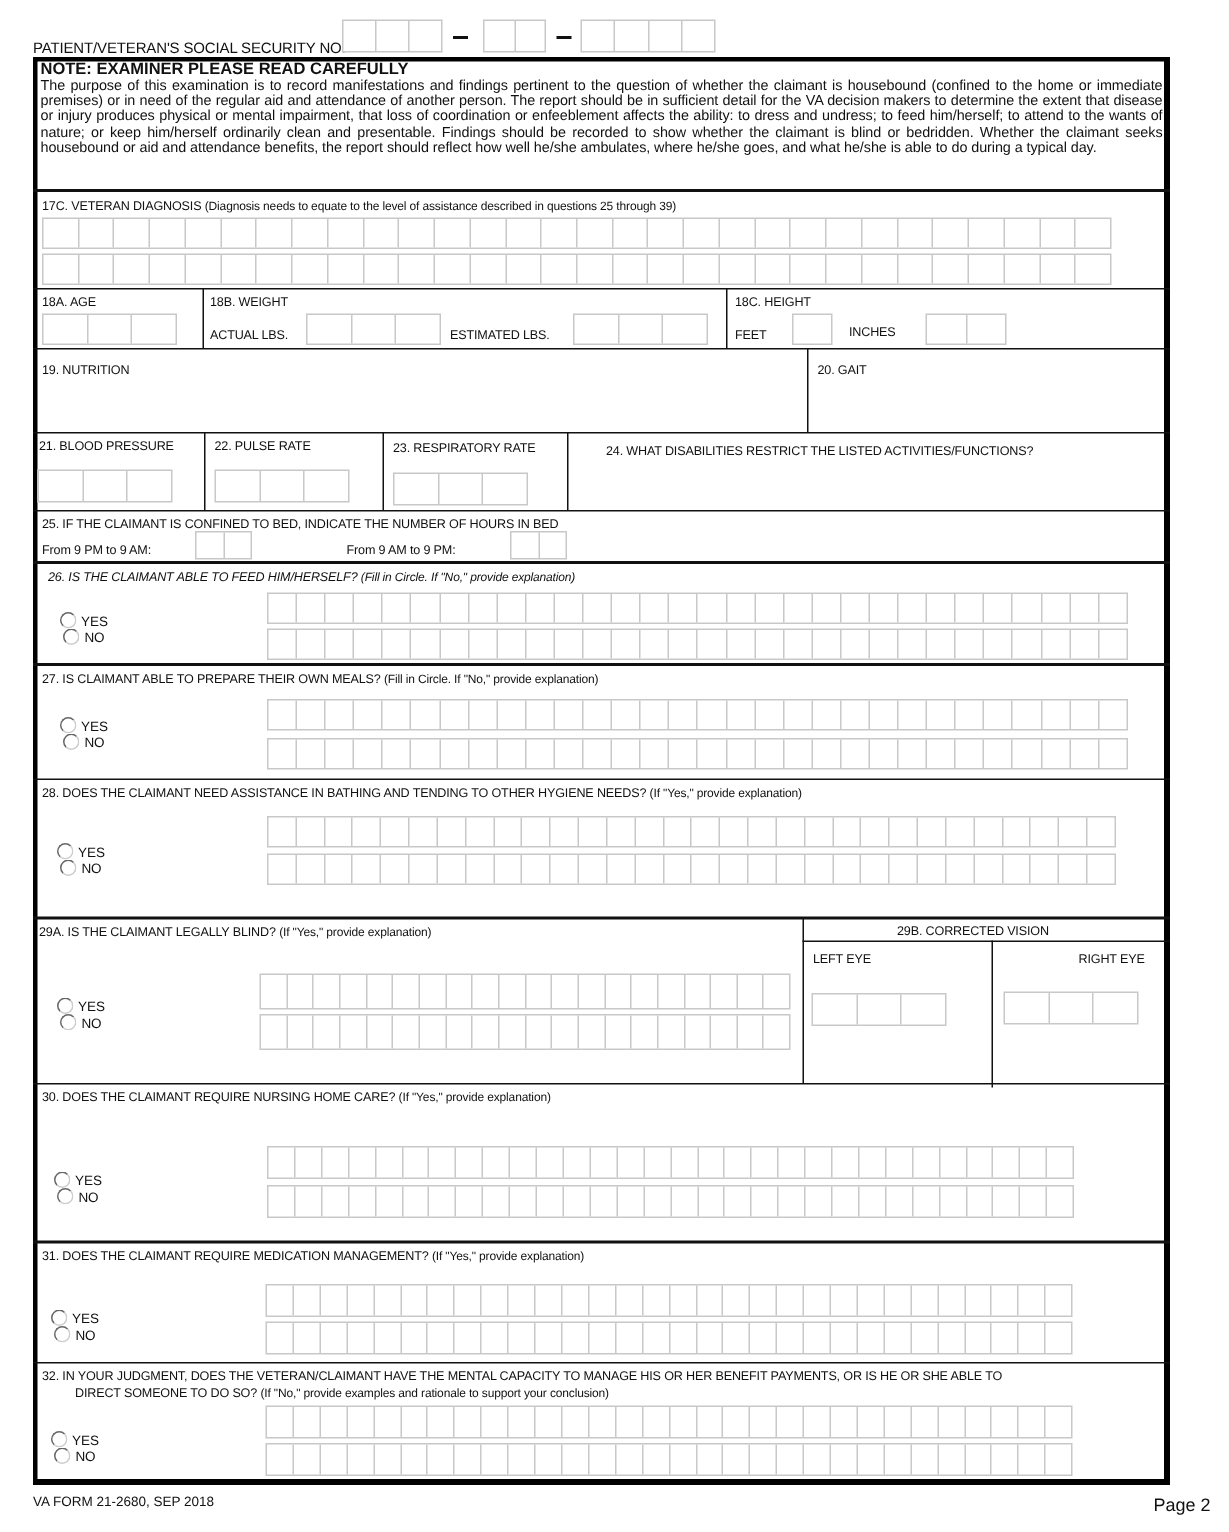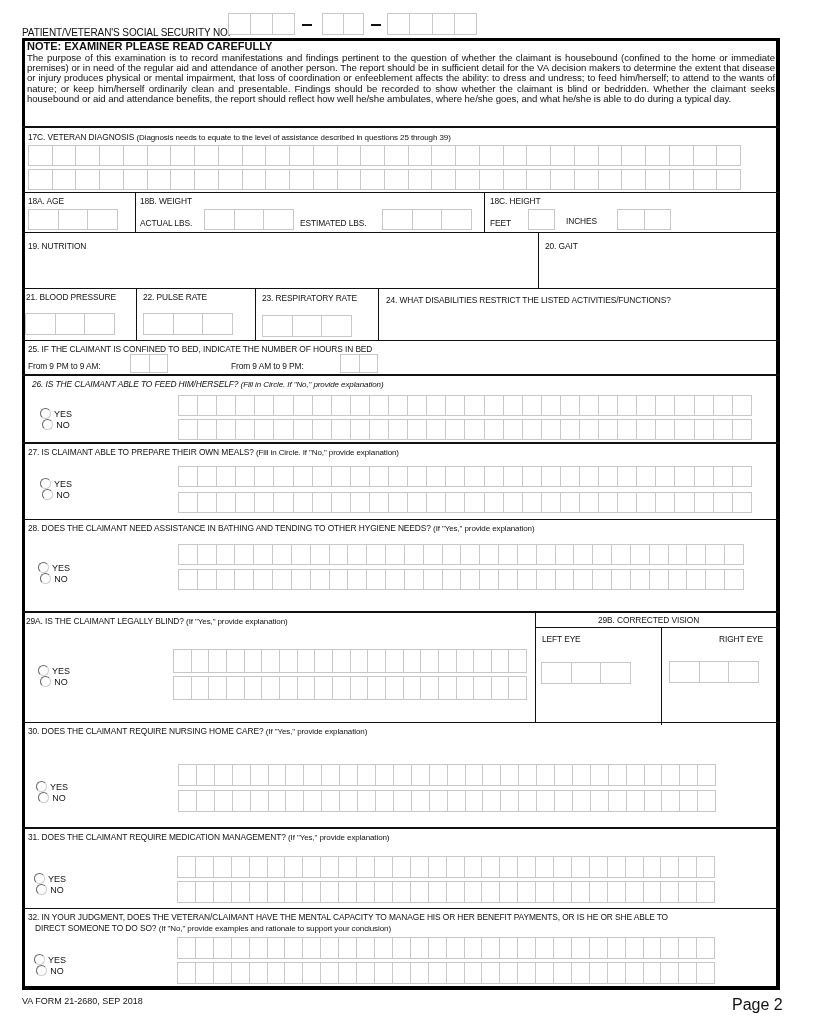--- a/index.html
+++ b/index.html
@@ -21,21 +21,21 @@
     .strip .cell:first-child { border-left: none; }
     
     .note-title { position: absolute; left: 27px; top: 40px; font-weight: bold; font-size: 11px; }
     .note-body { position: absolute; left: 27px; top: 53px; width: 748px; font-size: 9.6px; line-height: 10.2px; text-align: justify; letter-spacing: -0.05px; }
     
     .radio-grp { position: absolute; display: flex; align-items: center; gap: 0; font-size: 9px; flex-direction: column; }
     .radio { display: inline-flex; align-items: center; margin-right: 8px; }
     .radio .circ { width: 11px; height: 11px; border-radius: 50%; border: 1px solid #666; border-right-color: #ccc; border-bottom-color: #ccc; margin-right: 3px; background: #fff; }
     .dash { position: absolute; width: 10px; height: 2px; background: #111; }
     .footer-left { position: absolute; left: 22px; top: 996px; font-size: 9px; }
-    .footer-right { position: absolute; left: 732px; top: 996px; font-size: 16px; }
+    .footer-right { position: absolute; left: 769px; top: 996px; font-size: 12px; }
   </style>
 </head>
 <body>
 
 <div class="lbl ssn-label" style="left:22px; top:27px;">PATIENT/VETERAN'S SOCIAL SECURITY NO.</div>
 <div class="strip" style="left:228px; top:13px; width:67px; height:22px;">
     <span class="cell"></span>
     <span class="cell"></span>
     <span class="cell"></span>
   </div>
@@ -179,21 +179,21 @@
     <span class="cell"></span>
     <span class="cell"></span>
     <span class="cell"></span>
   </div>
 <div class="lbl lbl-n" style="left:262px; top:293px;">23. RESPIRATORY RATE</div>
 <div class="strip" style="left:262px; top:315px; width:90px; height:22px;">
     <span class="cell"></span>
     <span class="cell"></span>
     <span class="cell"></span>
   </div>
-<div class="lbl lbl-n" style="left:386px; top:295px;">24. WHAT DISABILITIES RESTRICT THE LISTED ACTIVITIES/FUNCTIONS?</div>
+<div class="lbl lbl-n" style="left:404px; top:295px;">24. WHAT DISABILITIES RESTRICT THE LISTED ACTIVITIES/FUNCTIONS?</div>
 <div class="abs" style="left:386px; top:308px; width:390px; height:30px;"></div>
 <div class="hl" style="left:22px; top:340px; width:758px;"></div>
 
 <div class="lbl lbl-n" style="left:28px; top:344px;">25.  IF THE CLAIMANT IS CONFINED TO BED, INDICATE THE NUMBER OF HOURS IN BED</div>
 <div class="lbl lbl-n" style="left:28px; top:361px;">From 9 PM to 9 AM:</div>
 <div class="strip" style="left:130px; top:354px; width:38px; height:19px;">
     <span class="cell"></span>
     <span class="cell"></span>
   </div>
 <div class="lbl lbl-n" style="left:231px; top:361px;">From 9 AM to 9 PM:</div>
@@ -655,21 +655,21 @@
     <span class="cell"></span>
     <span class="cell"></span>
     <span class="cell"></span>
     <span class="cell"></span>
     <span class="cell"></span>
     <span class="cell"></span>
   </div>
 <div class="hl" style="left:22px; top:908px; width:758px;"></div>
 
 <div class="lbl lbl-n" style="left:28px; top:912px;">32.  IN YOUR JUDGMENT, DOES THE VETERAN/CLAIMANT HAVE THE MENTAL CAPACITY TO MANAGE HIS OR HER BENEFIT PAYMENTS, OR IS HE OR SHE ABLE TO</div>
-<div class="lbl lbl-n" style="left:35px; top:923px;"><span>DIRECT SOMEONE TO DO SO?</span> <span class="sub">(If "No," provide examples and rationale to support your conclusion)</span></div>
+<div class="lbl lbl-n" style="left:50px; top:923px;"><span>DIRECT SOMEONE TO DO SO?</span> <span class="sub">(If "No," provide examples and rationale to support your conclusion)</span></div>
 <div class="radio-grp" style="left:34px; top:954px;">
   <span class="radio">
       <span class="circ"></span>
       <span>YES</span>
     </span>
   <span class="radio">
       <span class="circ"></span>
       <span>NO</span>
     </span>
 </div>

